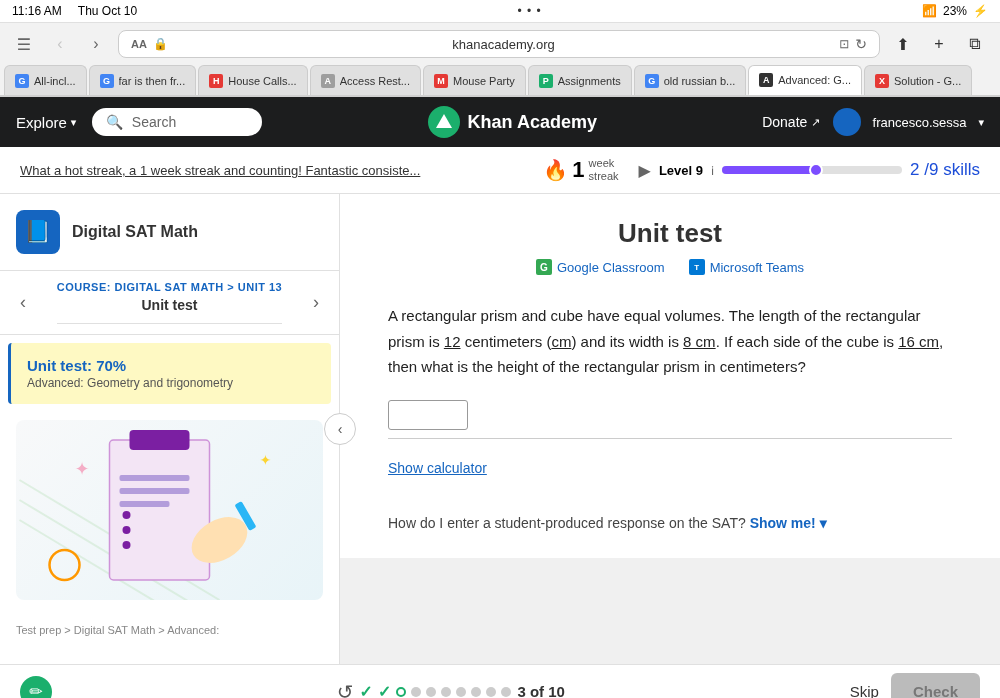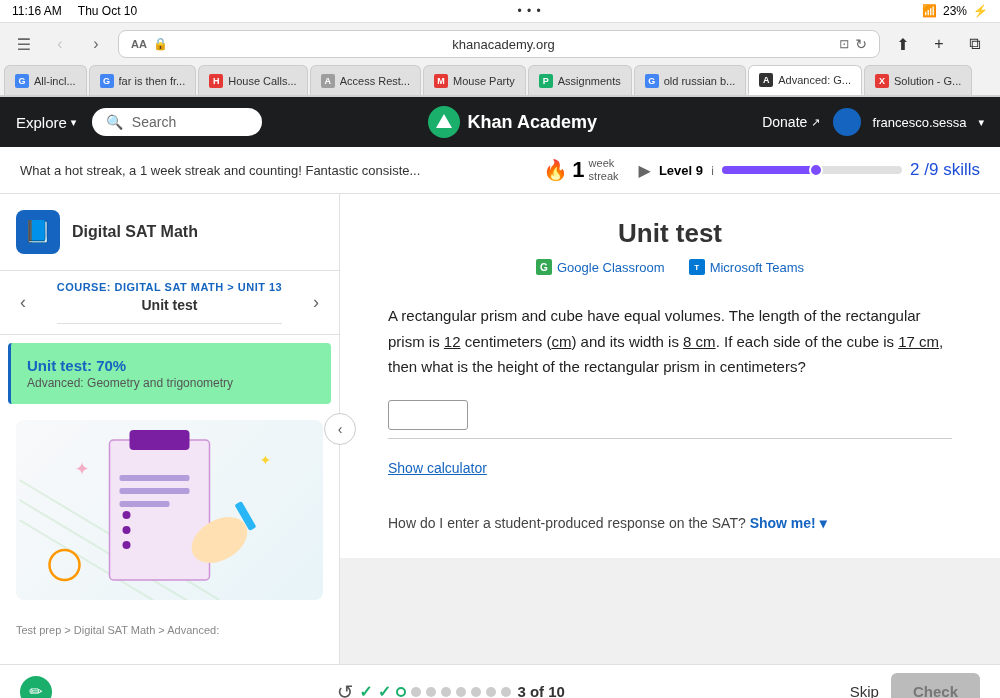--- a/index.html
+++ b/index.html
@@ -168,21 +168,21 @@
     
     .streak-bar {
       background: #fff;
       padding: 10px 20px;
       display: flex;
       align-items: center;
       justify-content: space-between;
       font-size: 13px;
       border-bottom: 1px solid #e0e0e0;
     }
-    .streak-msg { color: #333; flex: 1; }
+    .streak-msg { color: #333; flex: 1; text-decoration: underline; }
     .streak-info {
       display: flex;
       align-items: center;
       gap: 20px;
     }
     .streak-count {
       display: flex;
       align-items: center;
       gap: 4px;
       font-size: 13px;
@@ -279,21 +279,21 @@
     }
     .sidebar-current {
       font-size: 14px;
       font-weight: 600;
       color: #333;
       text-align: center;
       padding: 4px 16px 10px;
       border-bottom: 1px solid #e0e0e0;
     }
     .sidebar-item-active {
-      background: #86efac;
+      background: #fef9c3;
       border-left: 3px solid #1565c0;
       padding: 14px 16px;
       margin: 8px;
       border-radius: 4px;
     }
     .sidebar-item-title {
       font-size: 15px;
       font-weight: 700;
       color: #1565c0;
     }
@@ -652,21 +652,21 @@
         <a class="share-link">
           <span class="share-icon-gc">G</span>
           <span>Google Classroom</span>
         </a>
         <a class="share-link">
           <span class="share-icon-ms">T</span>
           <span>Microsoft Teams</span>
         </a>
       </div>
       <p class="question-text">
-        A rectangular prism and cube have equal volumes. The length of the rectangular prism is <u>12</u> centimeters (<u>cm</u>) and its width is <u>8 cm</u>. If each side of the cube is <u>17 cm</u>, then what is the height of the rectangular prism in centimeters?
+        A rectangular prism and cube have equal volumes. The length of the rectangular prism is <u>12</u> centimeters (<u>cm</u>) and its width is <u>8 cm</u>. If each side of the cube is <u>16 cm</u>, then what is the height of the rectangular prism in centimeters?
       </p>
       <input class="answer-input" type="text" placeholder="" style="">
       <div class="answer-underline"></div>
       <a class="show-calc-link">Show calculator</a>
       <p class="student-response">
         <span>How do I enter a student-produced response on the SAT?</span>
         <span class="show-me"> <span>Show me!</span> ▾</span>
       </p>
     </div>
   </div>

